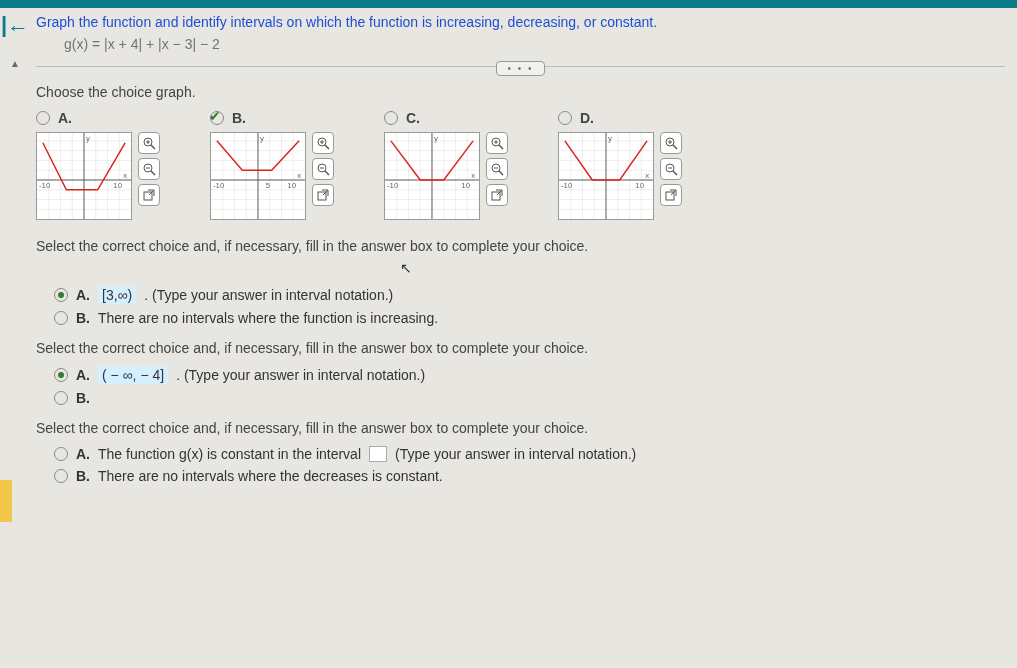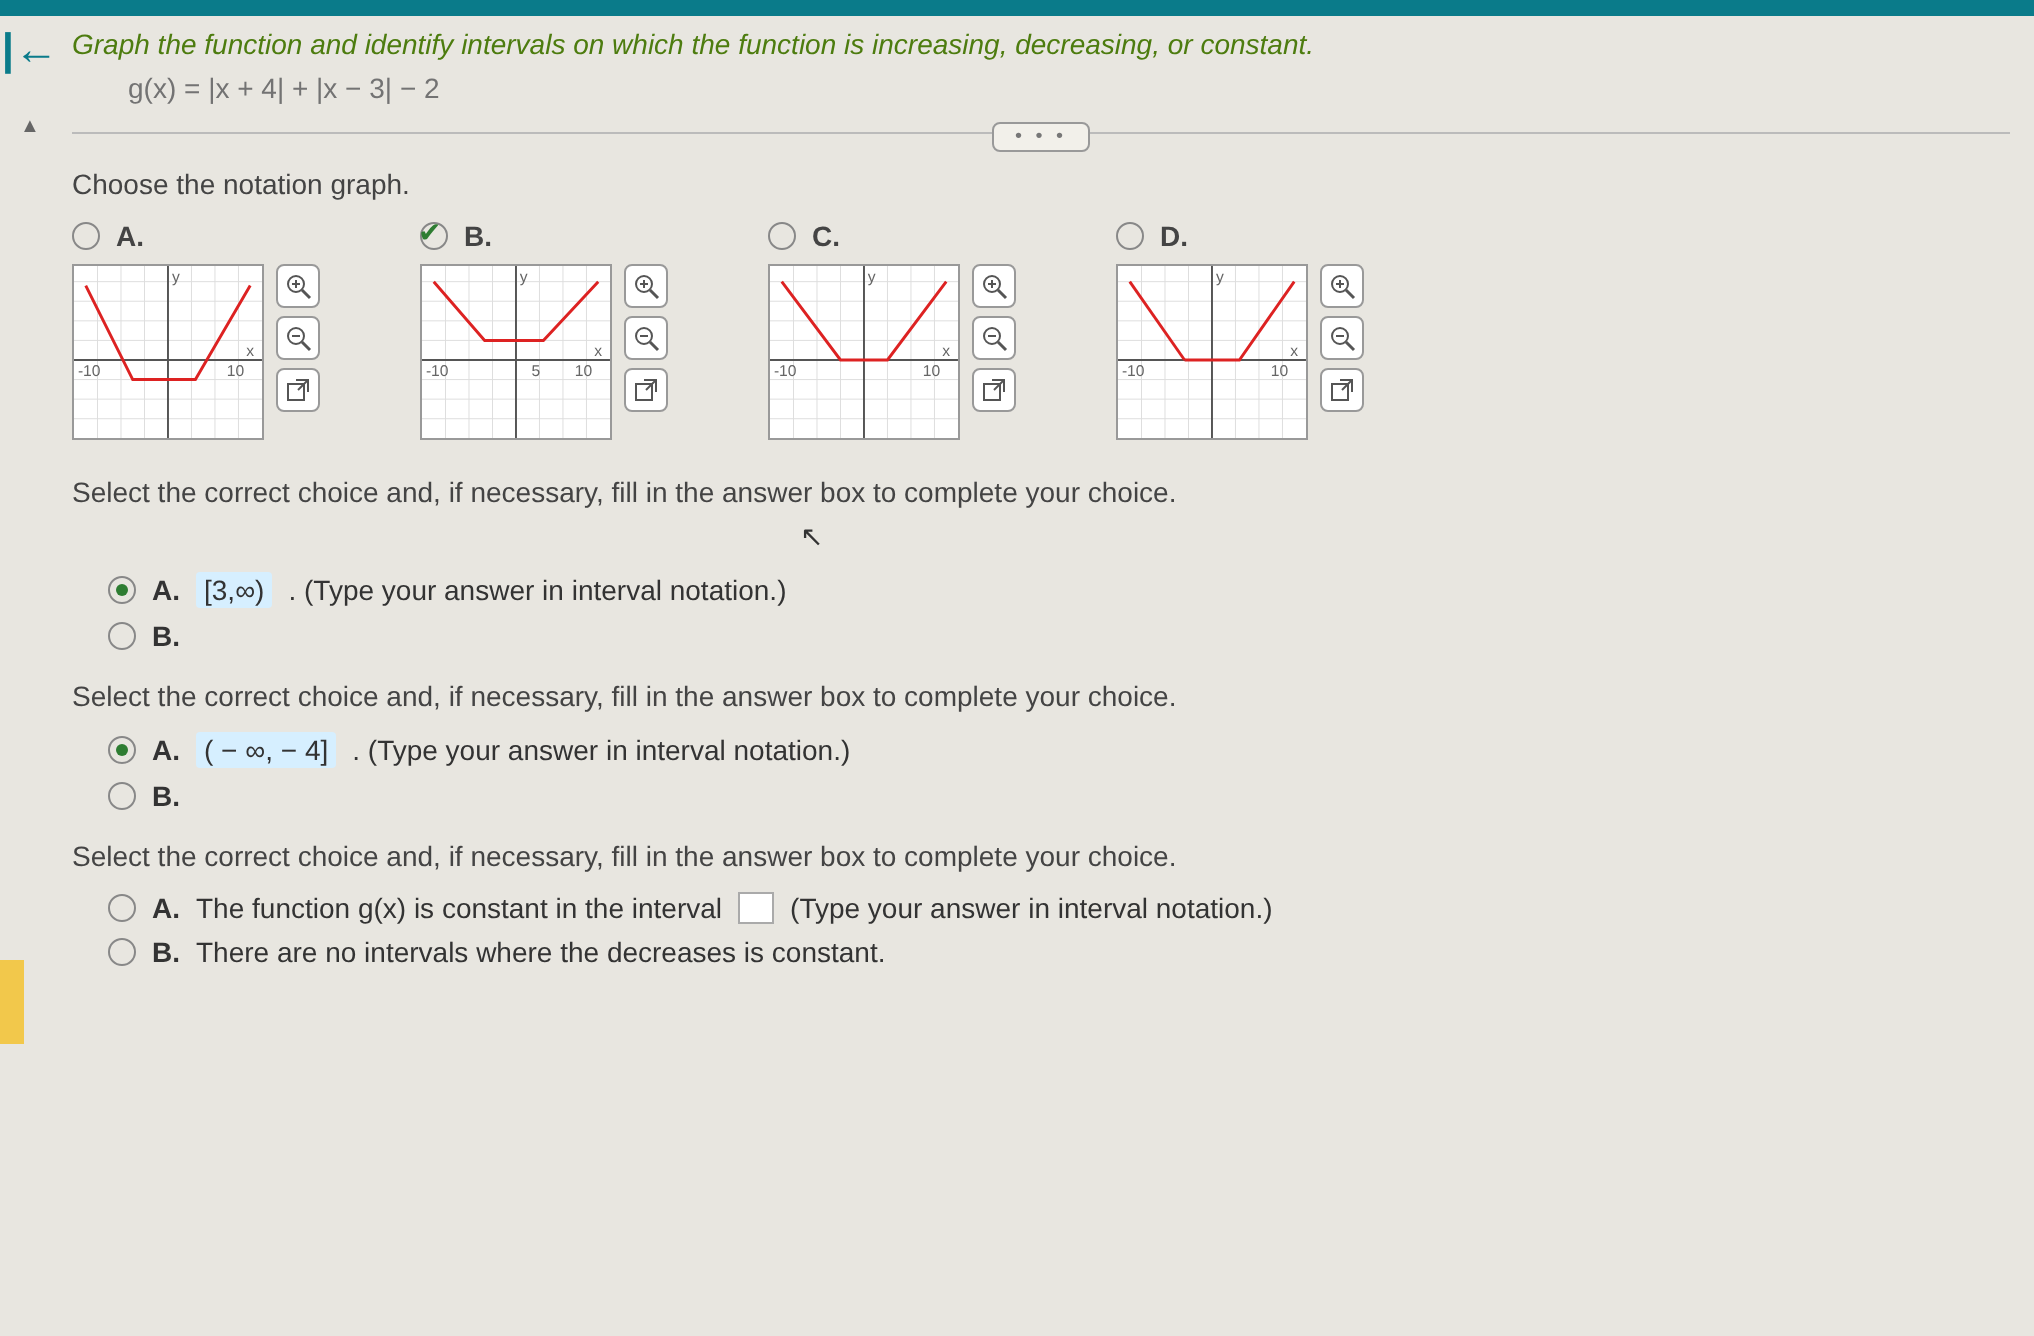--- a/index.html
+++ b/index.html
@@ -3,21 +3,21 @@
 <meta charset="utf-8">
 <style>
 * { box-sizing: border-box; margin: 0; padding: 0; }
 body { font-family: Arial, Helvetica, sans-serif; background: #e8e6e0; color: #333; font-size: 14px; width: 1017px; }
 .topbar { background: linear-gradient(to bottom, #0a7b8a, #0a7b8a); height: 8px; }
 .page { display: flex; }
 .leftcol { width: 30px; display:flex; flex-direction:column; align-items:center; padding-top:4px; }
 .back-arrow { font-size: 22px; font-weight: bold; color: #0a7b8a; cursor:pointer; }
 .up-tri { font-size:10px; color:#666; margin-top:20px; cursor:pointer;}
 .content { flex:1; padding: 6px 12px 12px 6px; }
-.qtext { color: #4d7c0f; margin-bottom: 6px; font-style: italic; }
+.qtext { color: #1d4ed8; margin-bottom: 6px; }
 .formula { margin-left: 28px; color:#737373; margin-bottom: 14px;}
 hr.sep { border:none; border-top:1px solid #bbb; margin: 6px 0 12px 0;}
 .dots { display:flex; justify-content:center; margin:-18px 0 8px 0;}
 .dots span { border:1px solid #999; border-radius:4px; padding:1px 10px; font-size:10px; letter-spacing:2px; color:#777; background:#f2f0ea; cursor:pointer;}
 .sect-title { color:#444; margin: 6px 0 10px 0; }
 .options-row { display:flex; gap: 50px; margin-bottom: 18px; }
 .opt { display:flex; flex-direction:column; }
 .opt-head { display:flex; align-items:center; gap:8px; margin-bottom:6px;}
 .radio { width:14px; height:14px; border:1.5px solid #888; border-radius:50%; display:inline-block; position:relative; cursor:pointer;}
 .radio.correct::after { content:"✔"; position:absolute; left:-2px; top:-4px; font-size:14px; color:#2e7d32; }
@@ -51,21 +51,21 @@
 </div>
 <div class="content">
 
 <div class="qtext">Graph the function and identify intervals on which the function is increasing, decreasing, or constant.</div>
 <div class="formula">g(x) = |x + 4| + |x − 3| − 2</div>
 <hr class="sep">
 <div class="dots">
         <span>• • •</span>
       </div>
 
-<div class="sect-title">Choose the notation graph.</div>
+<div class="sect-title">Choose the choice graph.</div>
 
 <div class="options-row">
 
 <div class="opt">
   <div class="opt-head">
     <span class="radio"></span>
     <span class="opt-label">A.</span>
   </div>
   <div class="graph-block">
     <div class="graph">
@@ -307,20 +307,21 @@
 <span class="cursor" style="position:relative; left:360px; top:-4px;">↖</span>
 <div class="choice-line">
   <span class="radio selected"></span>
   <span class="choice-label">A.</span>
   <span class="ans-hl">[3,∞)</span>
   <span>. (Type your answer in interval notation.)</span>
 </div>
 <div class="choice-line">
   <span class="radio"></span>
   <span class="choice-label">B.</span>
+  <span>There are no intervals where the function is increasing.</span>
 </div>
 </div>
 
 <div class="subblock">
 <div class="sect-title">Select the correct choice and, if necessary, fill in the answer box to complete your choice.</div>
 <div class="choice-line">
   <span class="radio selected"></span>
   <span class="choice-label">A.</span>
   <span class="ans-hl">( − ∞, − 4]</span>
   <span>. (Type your answer in interval notation.)</span>

